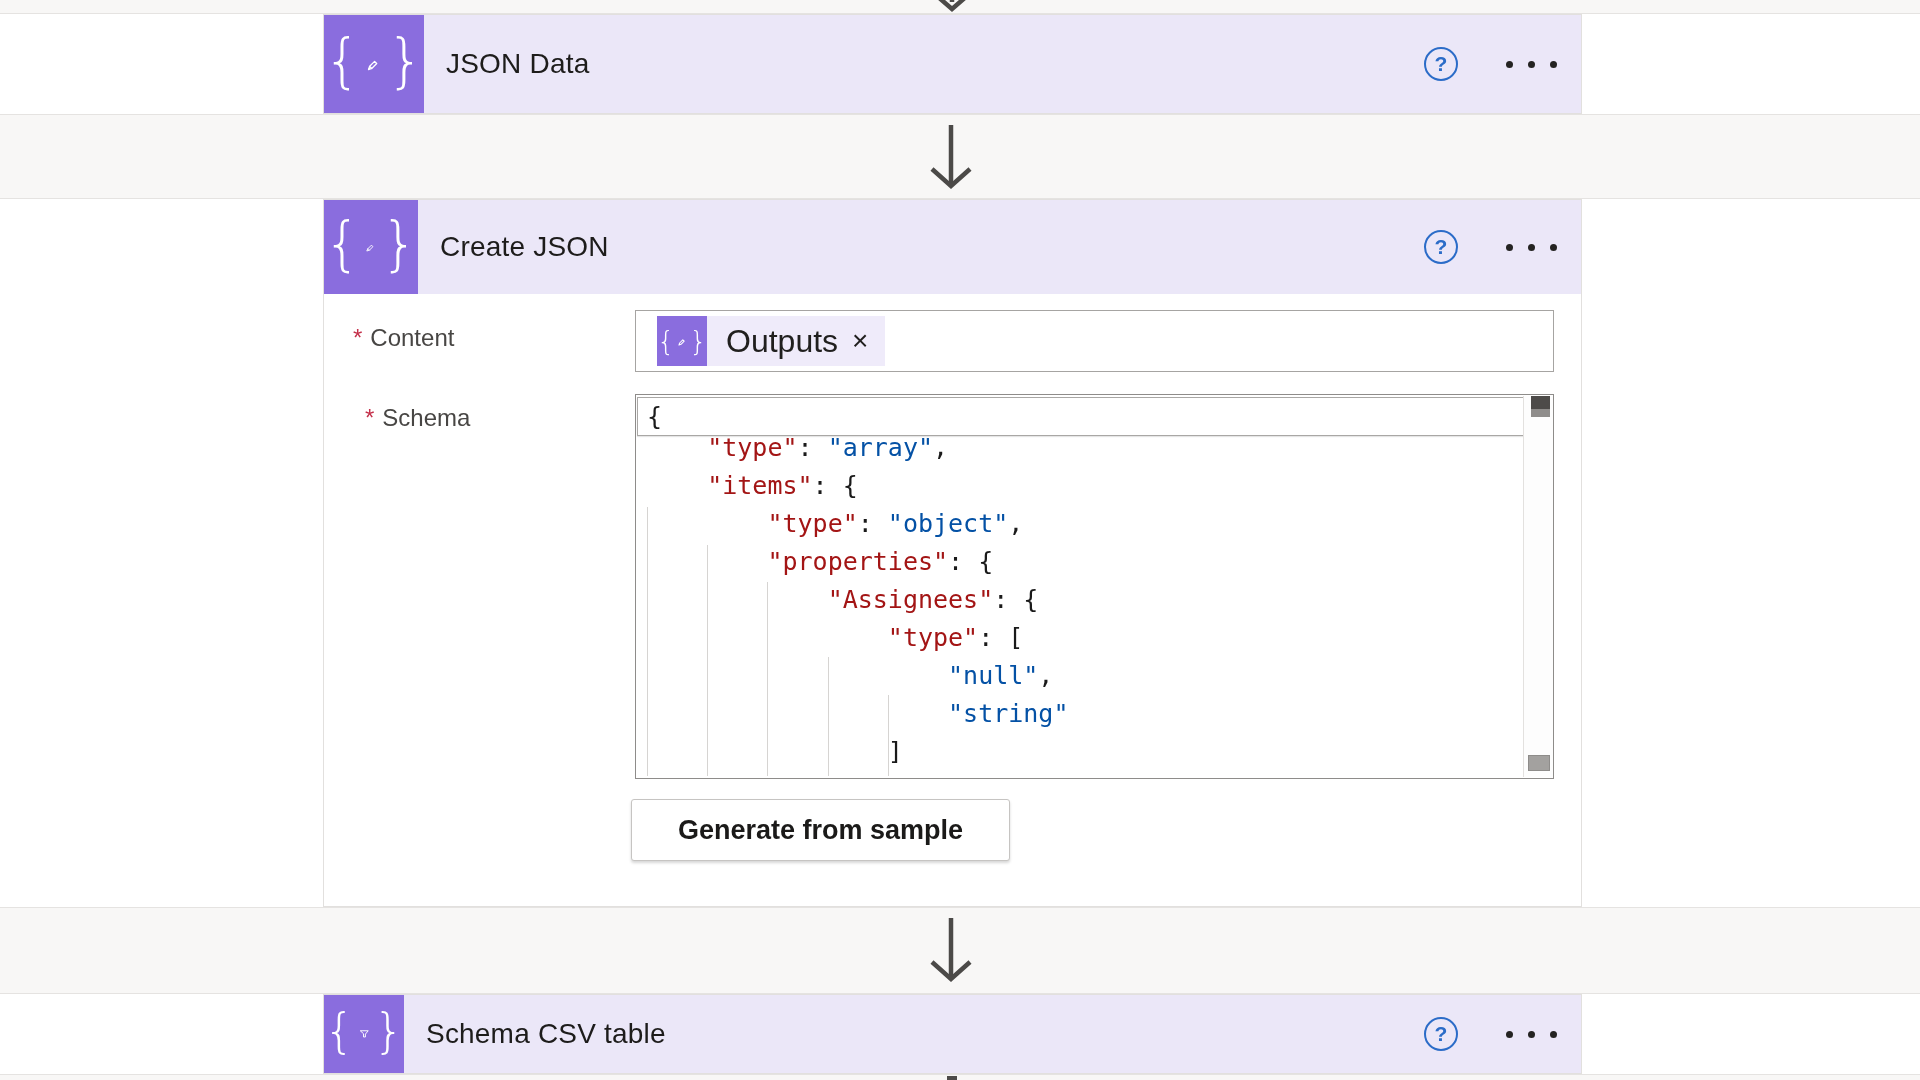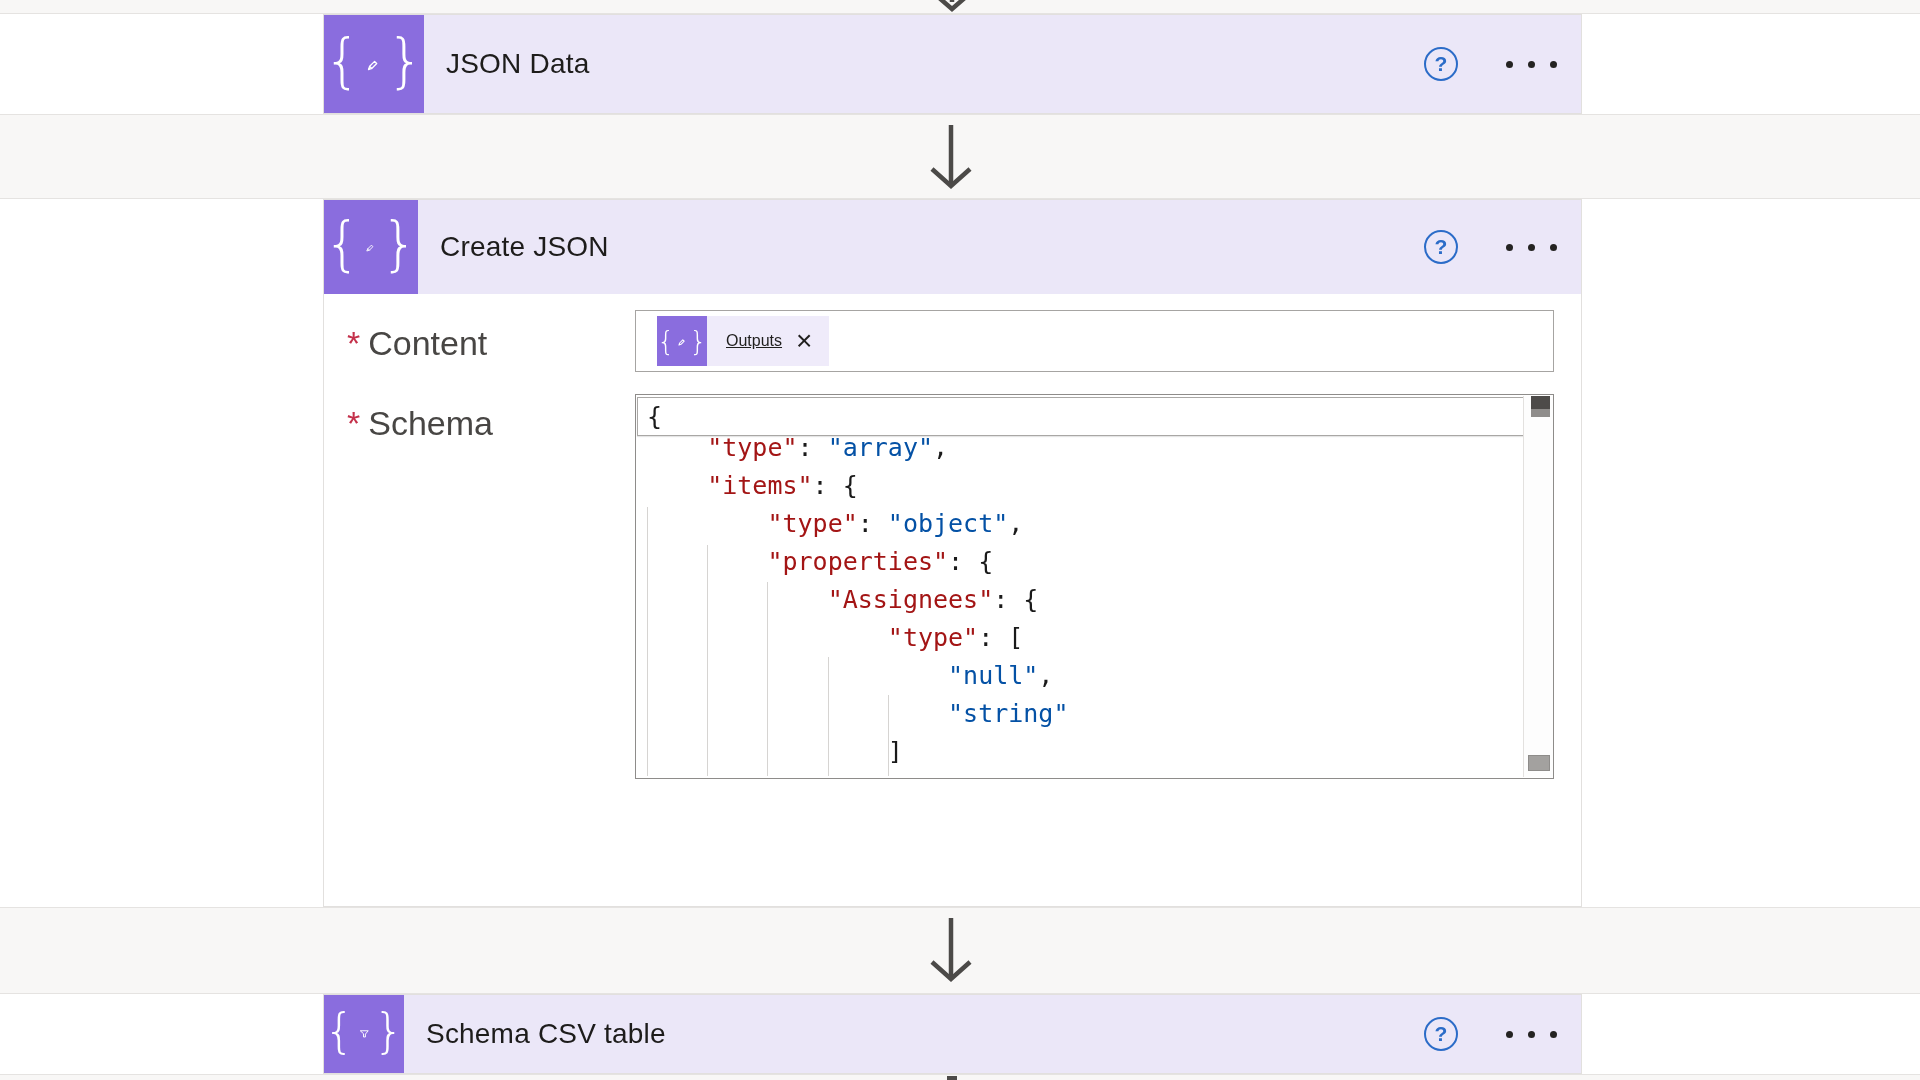--- a/index.html
+++ b/index.html
@@ -38,33 +38,33 @@
   .action-title { margin-left:22px; font-size:28px; color:#1D1C1B; letter-spacing:0.2px; }
 
   .header-actions { margin-left:auto; display:flex; align-items:center; padding-right:22px; }
   .help-btn { width:34px; height:34px; border:2px solid var(--help-blue); border-radius:50%;
               color:var(--help-blue); font-size:21px; font-weight:700;
               display:flex; align-items:center; justify-content:center; background:transparent; cursor:pointer; }
   .menu-btn { display:flex; gap:15px; margin-left:46px; cursor:pointer; padding:6px 2px; }
   .dot { width:7px; height:7px; border-radius:50%; background:#242322; }
 
   
-  .field-label { position:absolute; left:23px; font-size:34px; color:#484644; }
+  .field-label { position:absolute; left:29px; font-size:24px; color:#484644; }
   .req { color:var(--required-red); margin-right:8px; }
   .lbl-content { top:124px; }
-  .lbl-schema  { top:204px; }
+  .lbl-schema  { top:204px;margin-left:12px; }
 
   .content-input { position:absolute; left:311px; top:110px; width:919px; height:62px;
                    border:1px solid #A6A4A2; background:#ffffff; display:flex; align-items:center; padding-left:21px; }
   .token-chip { display:flex; align-items:stretch; height:50px; cursor:default; }
   .chip-tile { width:50px; background:var(--action-purple); color:#fff; display:flex;
                align-items:center; justify-content:center; }
   .chip-brace { font-family:"DejaVu Sans", sans-serif; font-size:27px; font-weight:300; line-height:1; position:relative; top:-1px; }
   .chip-body { background:var(--chip-lavender); display:flex; align-items:center; padding:0 17px 0 19px; }
-  .chip-text { font-size:16px; color:#201F1E;text-decoration:underline; }
+  .chip-text { font-size:32px; color:#201F1E; }
   .chip-remove { font-size:28px; color:#201F1E; margin-left:14px; cursor:pointer; line-height:1; }
 
   
   .schema-editor { position:absolute; left:311px; top:194px; width:919px; height:385px;
                    background:#ffffff; border:1px solid #8E8C8A; overflow:hidden;
                    font-family:"DejaVu Sans Mono", monospace; font-size:25px; color:#1A1A1A; }
   .current-line { position:absolute; left:1px; top:2px; width:888px; height:39px;
                   border:1px solid #A9A7A5; background:#ffffff; box-shadow:0 1px 1px rgba(0,0,0,0.10);
                   line-height:37px; padding-left:9px; white-space:pre; }
   .code-host { position:absolute; left:0; top:34px; right:32px; bottom:0; overflow:hidden; }
@@ -207,20 +207,21 @@
       <div class="guide g2"></div>
       <div class="guide g3"></div>
       <div class="guide g4"></div>
       <div class="editor-scrollbar">
         <div class="sb-thumb-top"></div>
         <div class="sb-thumb-top2"></div>
         <div class="sb-thumb-bottom"></div>
       </div>
     </div>
 
+    <button class="generate-btn">Generate from sample</button>
   </div>
 
   <div class="card card-csv">
     <div class="action-header h-80">
       <div class="icon-tile tile-80">
         <span class="tile-brace">{</span>
         <svg class="tile-glyph-svg" width="24" height="24" viewBox="0 0 24 24">
           <path class="funnel-path" stroke-width="1.8" d="M5 6 H19 L13.8 12.2 V17.5 H10.2 V12.2 Z"></path>
         </svg>
         <span class="tile-brace">}</span>

